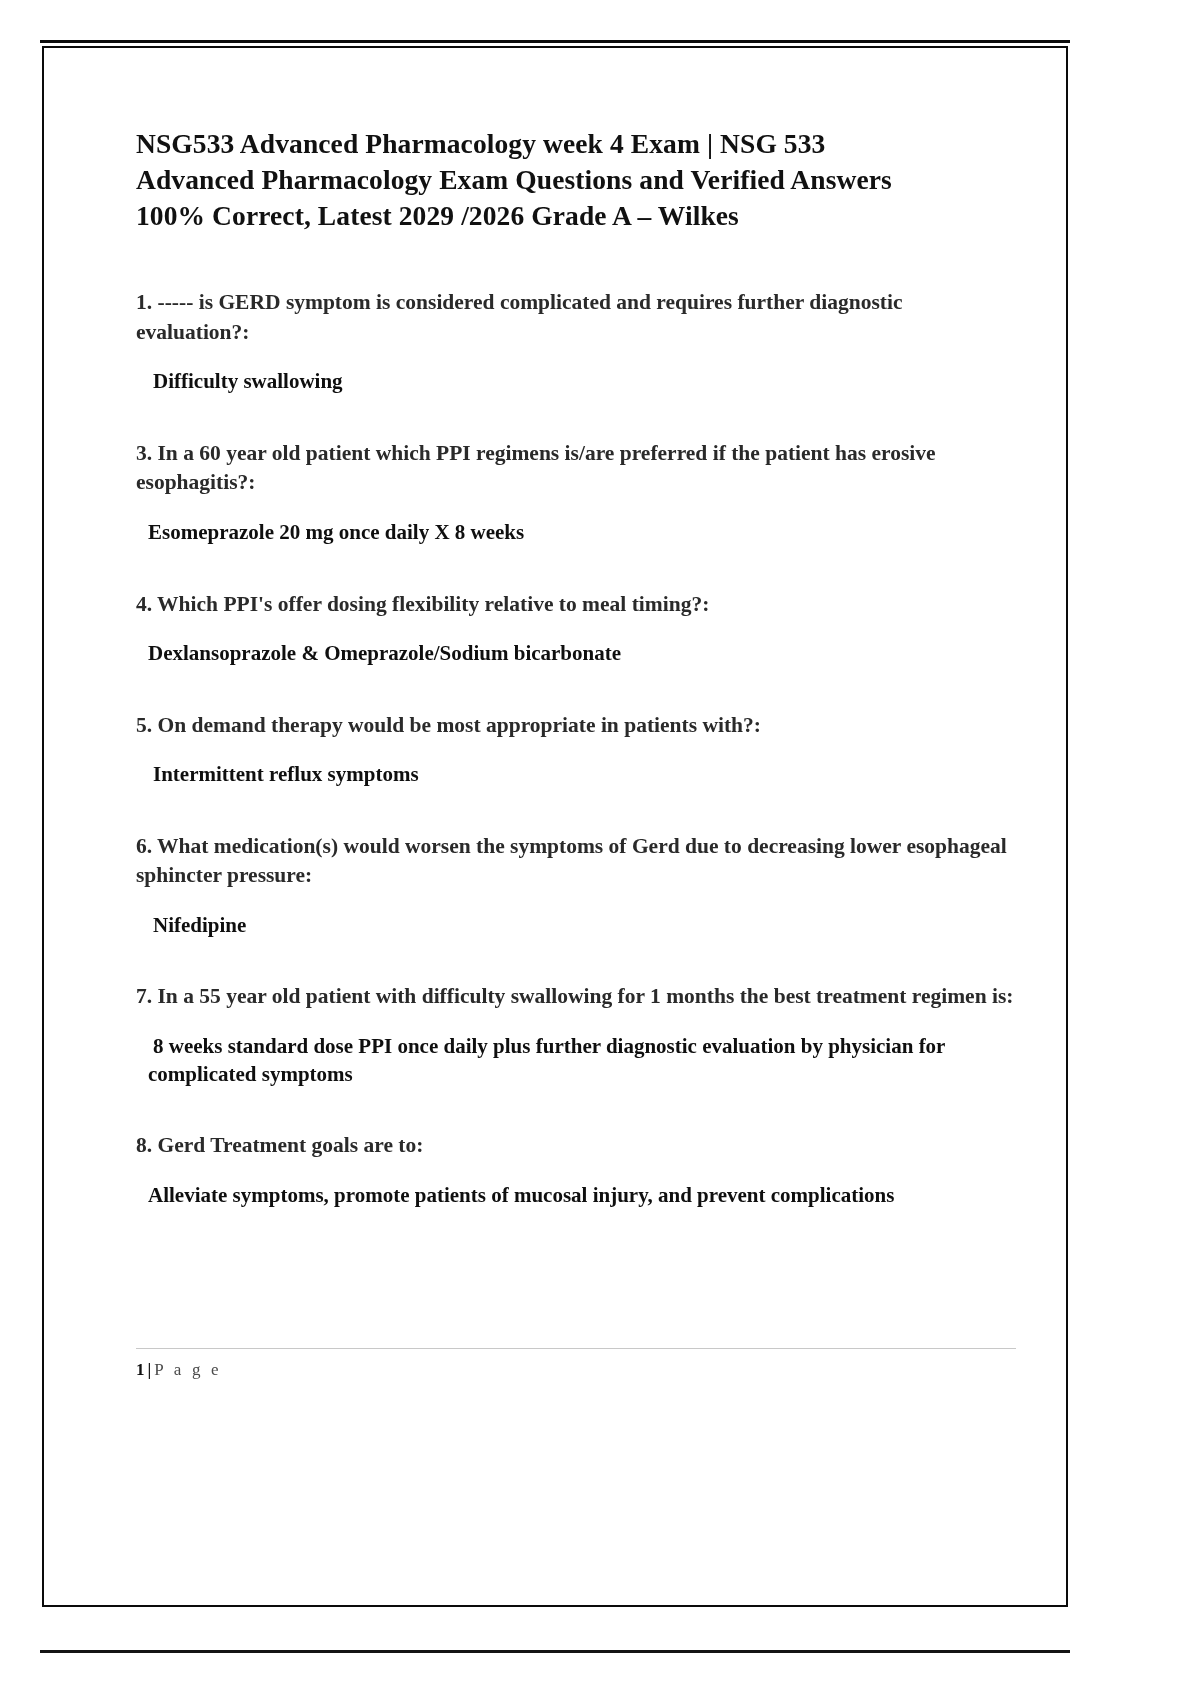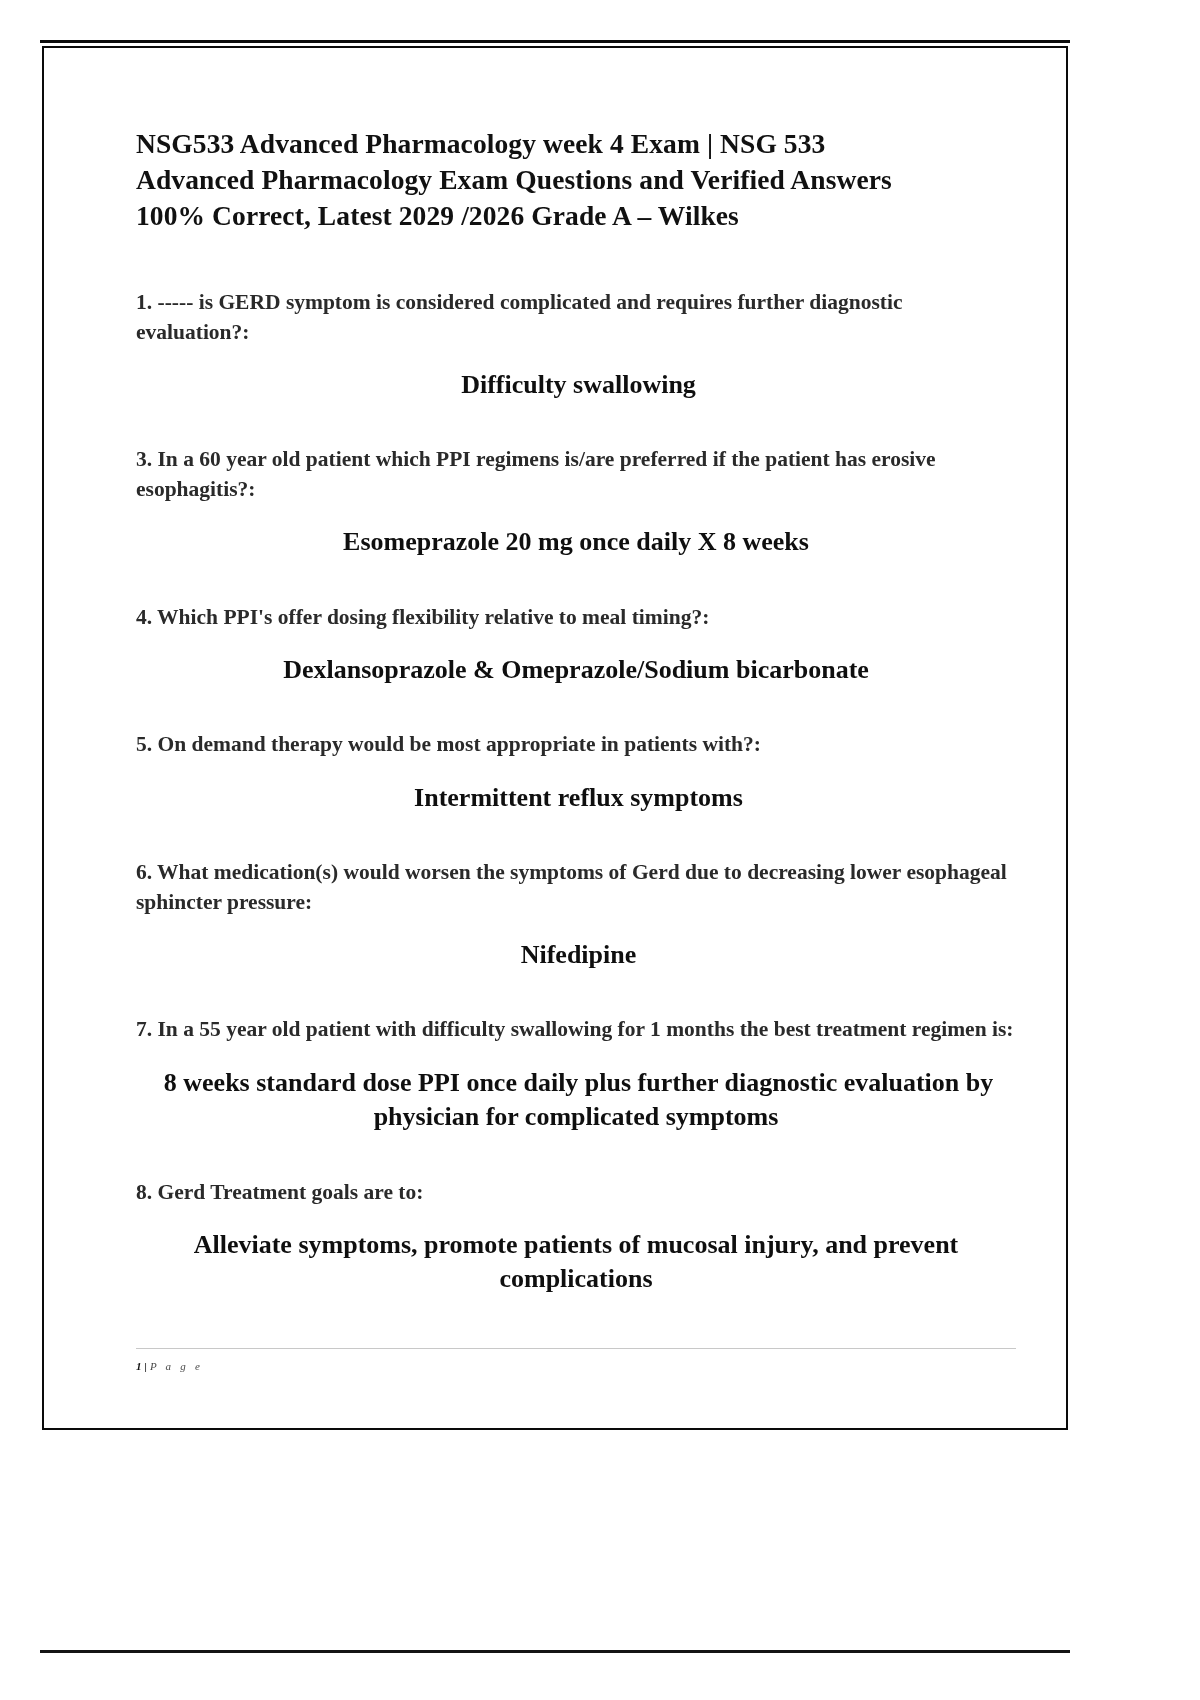--- a/index.html
+++ b/index.html
@@ -33,21 +33,21 @@
     width: 1030px;
     height: 3px;
     background: #141414;
   }
 
   .page-frame {
     position: absolute;
     left: 42px;
     top: 46px;
     width: 1026px;
-    height: 1384px;
+    height: 1561px;
     border: 2px solid #0a0a0a;
     background: #ffffff;
     box-sizing: border-box;
   }
 
   .page-inner {
     position: absolute;
     left: 92px;
     top: 78px;
     width: 880px;
@@ -73,49 +73,47 @@
 
   .question {
     font-size: 21.5px;
     line-height: 1.37;
     color: #2a2a2a;
     font-weight: bold;
     margin: 0 0 21px 0;
   }
 
   .answer {
-    font-size: 26px;
+    font-size: 21px;
     line-height: 1.32;
     color: #0f0f0f;
     font-weight: bold;
-    margin: 0;
-    text-align: center;
+    margin: 12px;
   }
 
   .answer.indented {
     text-indent: 5px;
   }
 
   .footer-rule {
     position: absolute;
     left: 92px;
     top: 1300px;
     width: 880px;
     height: 1px;
     background: #c8c8c8;
   }
 
   .footer {
     position: absolute;
     left: 92px;
     top: 1312px;
     width: 880px;
-    font-size: 11px;
+    font-size: 17px;
     color: #3a3a3a;
-    font-style: italic;
   }
   .footer .pg-num {
     font-weight: bold;
     color: #111111;
   }
   .footer .pg-sep {
     font-weight: bold;
     color: #111111;
     padding: 0 3px;
   }

